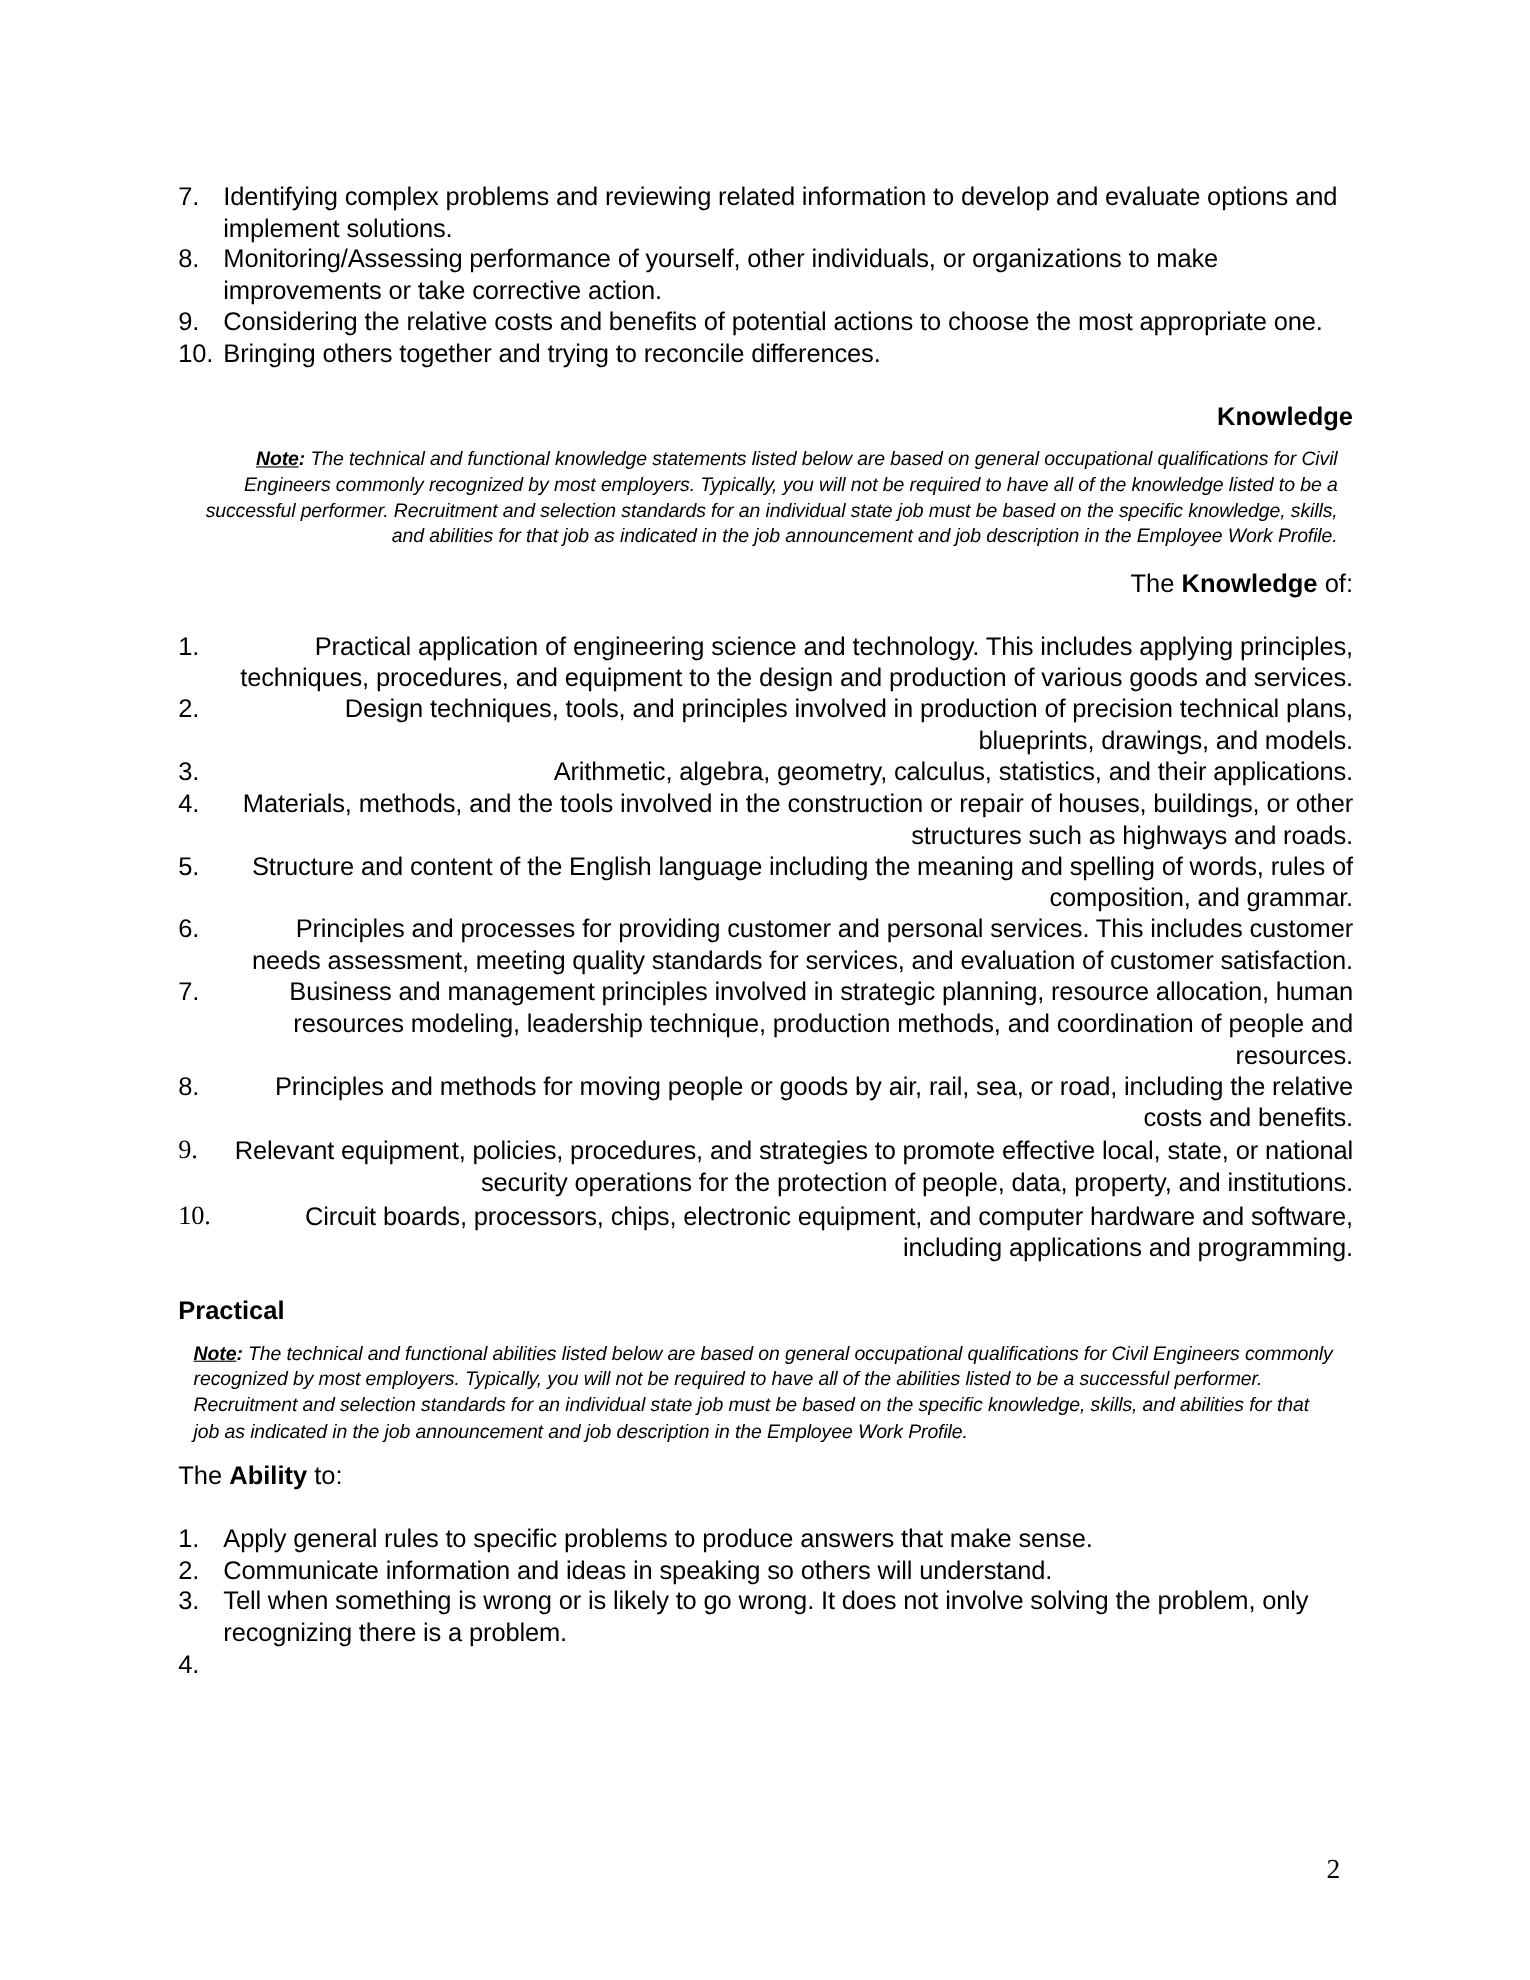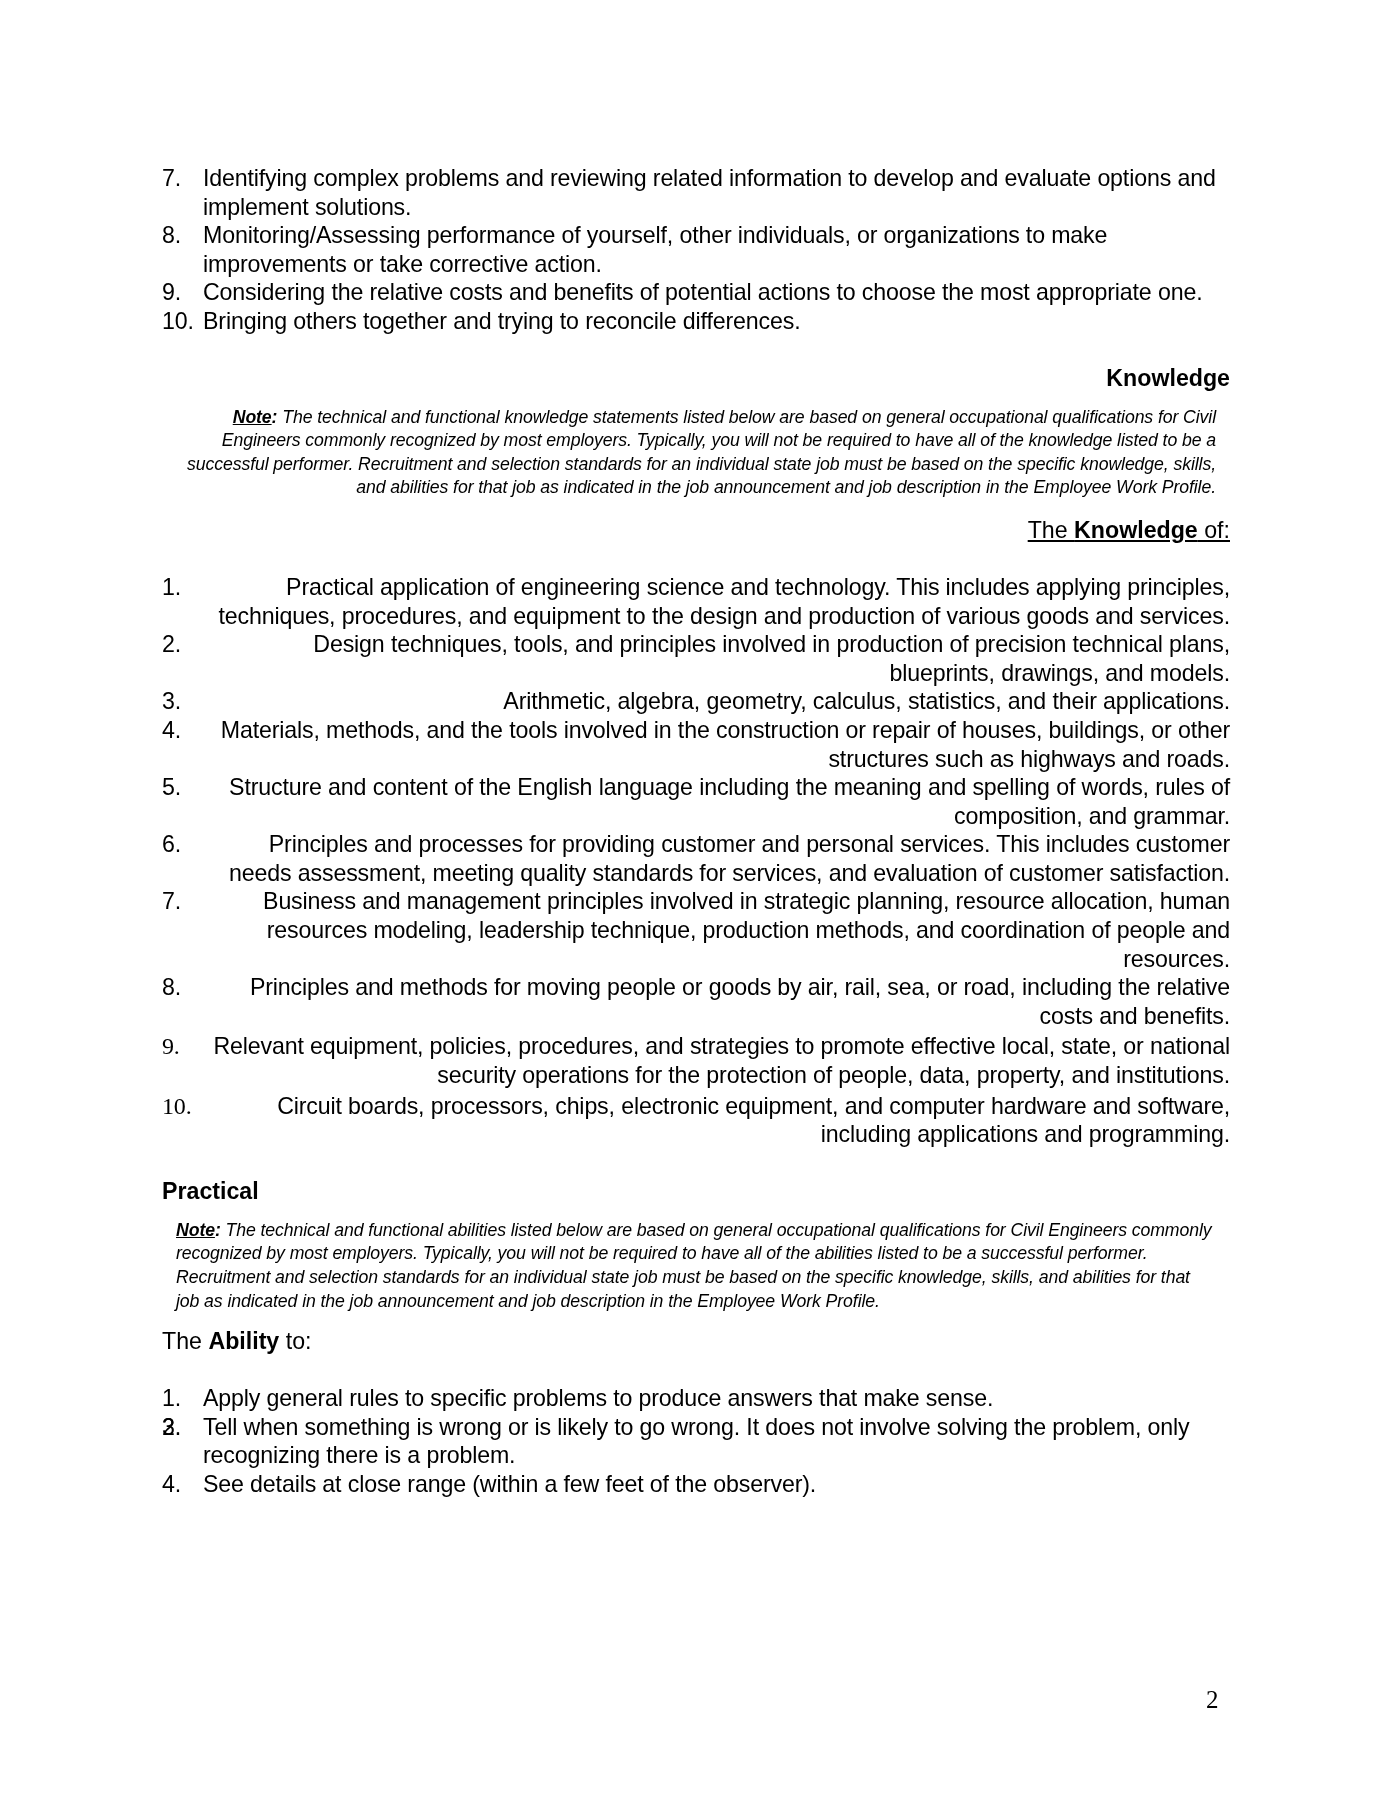--- a/index.html
+++ b/index.html
@@ -37,21 +37,21 @@
   <ol class="list" style="margin-top:4px;">
     <li><span class="num">7.</span><span>Identifying complex problems and reviewing related information to develop and evaluate options and implement solutions.</span></li>
     <li><span class="num">8.</span><span>Monitoring/Assessing performance of yourself, other individuals, or organizations to make improvements or take corrective action.</span></li>
     <li><span class="num">9.</span><span>Considering the relative costs and benefits of potential actions to choose the most appropriate one.</span></li>
     <li><span class="num">10.</span><span>Bringing others together and trying to reconcile differences.</span></li>
   </ol>
 
   <section style="margin-top:28px;text-align:right;">
     <h2 class="heading">Knowledge</h2>
     <p class="note"><span class="note-label">Note</span><span class="note-colon">:</span><span> The technical and functional knowledge statements listed below are based on general occupational qualifications for Civil Engineers commonly recognized by most employers.  Typically, you will not be required to have all of the knowledge listed to be a successful performer.  Recruitment and selection standards for an individual state job must be based on the specific knowledge, skills, and abilities for that job as indicated in the job announcement and job description in the Employee Work Profile.</span></p>
-    <p class="intro" style="margin-top:16px;text-decoration:underline;"><span>The </span><b>Knowledge</b><span> of:</span></p>
+    <p class="intro" style="margin-top:16px;"><span>The </span><b>Knowledge</b><span> of:</span></p>
 
     <ol class="list" style="margin-top:29px;">
       <li><span class="num">1.</span><span>Practical application of engineering science and technology. This includes applying principles, techniques, procedures, and equipment to the design and production of various goods and services.</span></li>
       <li><span class="num">2.</span><span>Design techniques, tools, and principles involved in production of precision technical plans, blueprints, drawings, and models.</span></li>
       <li><span class="num">3.</span><span>Arithmetic, algebra, geometry, calculus, statistics, and their applications.</span></li>
       <li><span class="num">4.</span><span>Materials, methods, and the tools involved in the construction or repair of houses, buildings, or other structures such as highways and roads.</span></li>
       <li><span class="num">5.</span><span>Structure and content of the English language including the meaning and spelling of words, rules of composition, and grammar.</span></li>
       <li><span class="num">6.</span><span>Principles and processes for providing customer and personal services. This includes customer needs assessment, meeting quality standards for services, and evaluation of customer satisfaction.</span></li>
       <li><span class="num">7.</span><span>Business and management principles involved in strategic planning, resource allocation, human resources modeling, leadership technique, production methods, and coordination of people and resources.</span></li>
       <li><span class="num">8.</span><span>Principles and methods for moving people or goods by air, rail, sea, or road, including the relative costs and benefits.</span></li>
@@ -60,20 +60,20 @@
     </ol>
   </section>
 
   <section style="margin-top:28px;">
     <h2 class="heading">Practical</h2>
     <p class="note"><span class="note-label">Note</span><span class="note-colon">:</span><span> The technical and functional abilities listed below are based on general occupational qualifications for Civil Engineers commonly recognized by most employers.  Typically, you will not be required to have all of the abilities listed to be a successful performer.  Recruitment and selection standards for an individual state job must be based on the specific knowledge, skills, and abilities for that job as indicated in the job announcement and job description in the Employee Work Profile.</span></p>
     <p class="intro"><span>The </span><b>Ability</b><span> to:</span></p>
 
     <ol class="list" style="margin-top:29px;">
       <li><span class="num">1.</span><span>Apply general rules to specific problems to produce answers that make sense.</span></li>
-      <li><span class="num">2.</span></li>
+      <li><span class="num">2.</span><span>Communicate information and ideas in speaking so others will understand.</span></li>
       <li><span class="num">3.</span><span>Tell when something is wrong or is likely to go wrong. It does not involve solving the problem, only recognizing there is a problem.</span></li>
-      <li><span class="num">4.</span><span>See details at close range (within a few feet of the observer).</span></li>
+      <li><span class="num">4.</span></li>
     </ol>
   </section>
 </div>
 
 <div class="page-number">2</div>
 
 </body></html>

